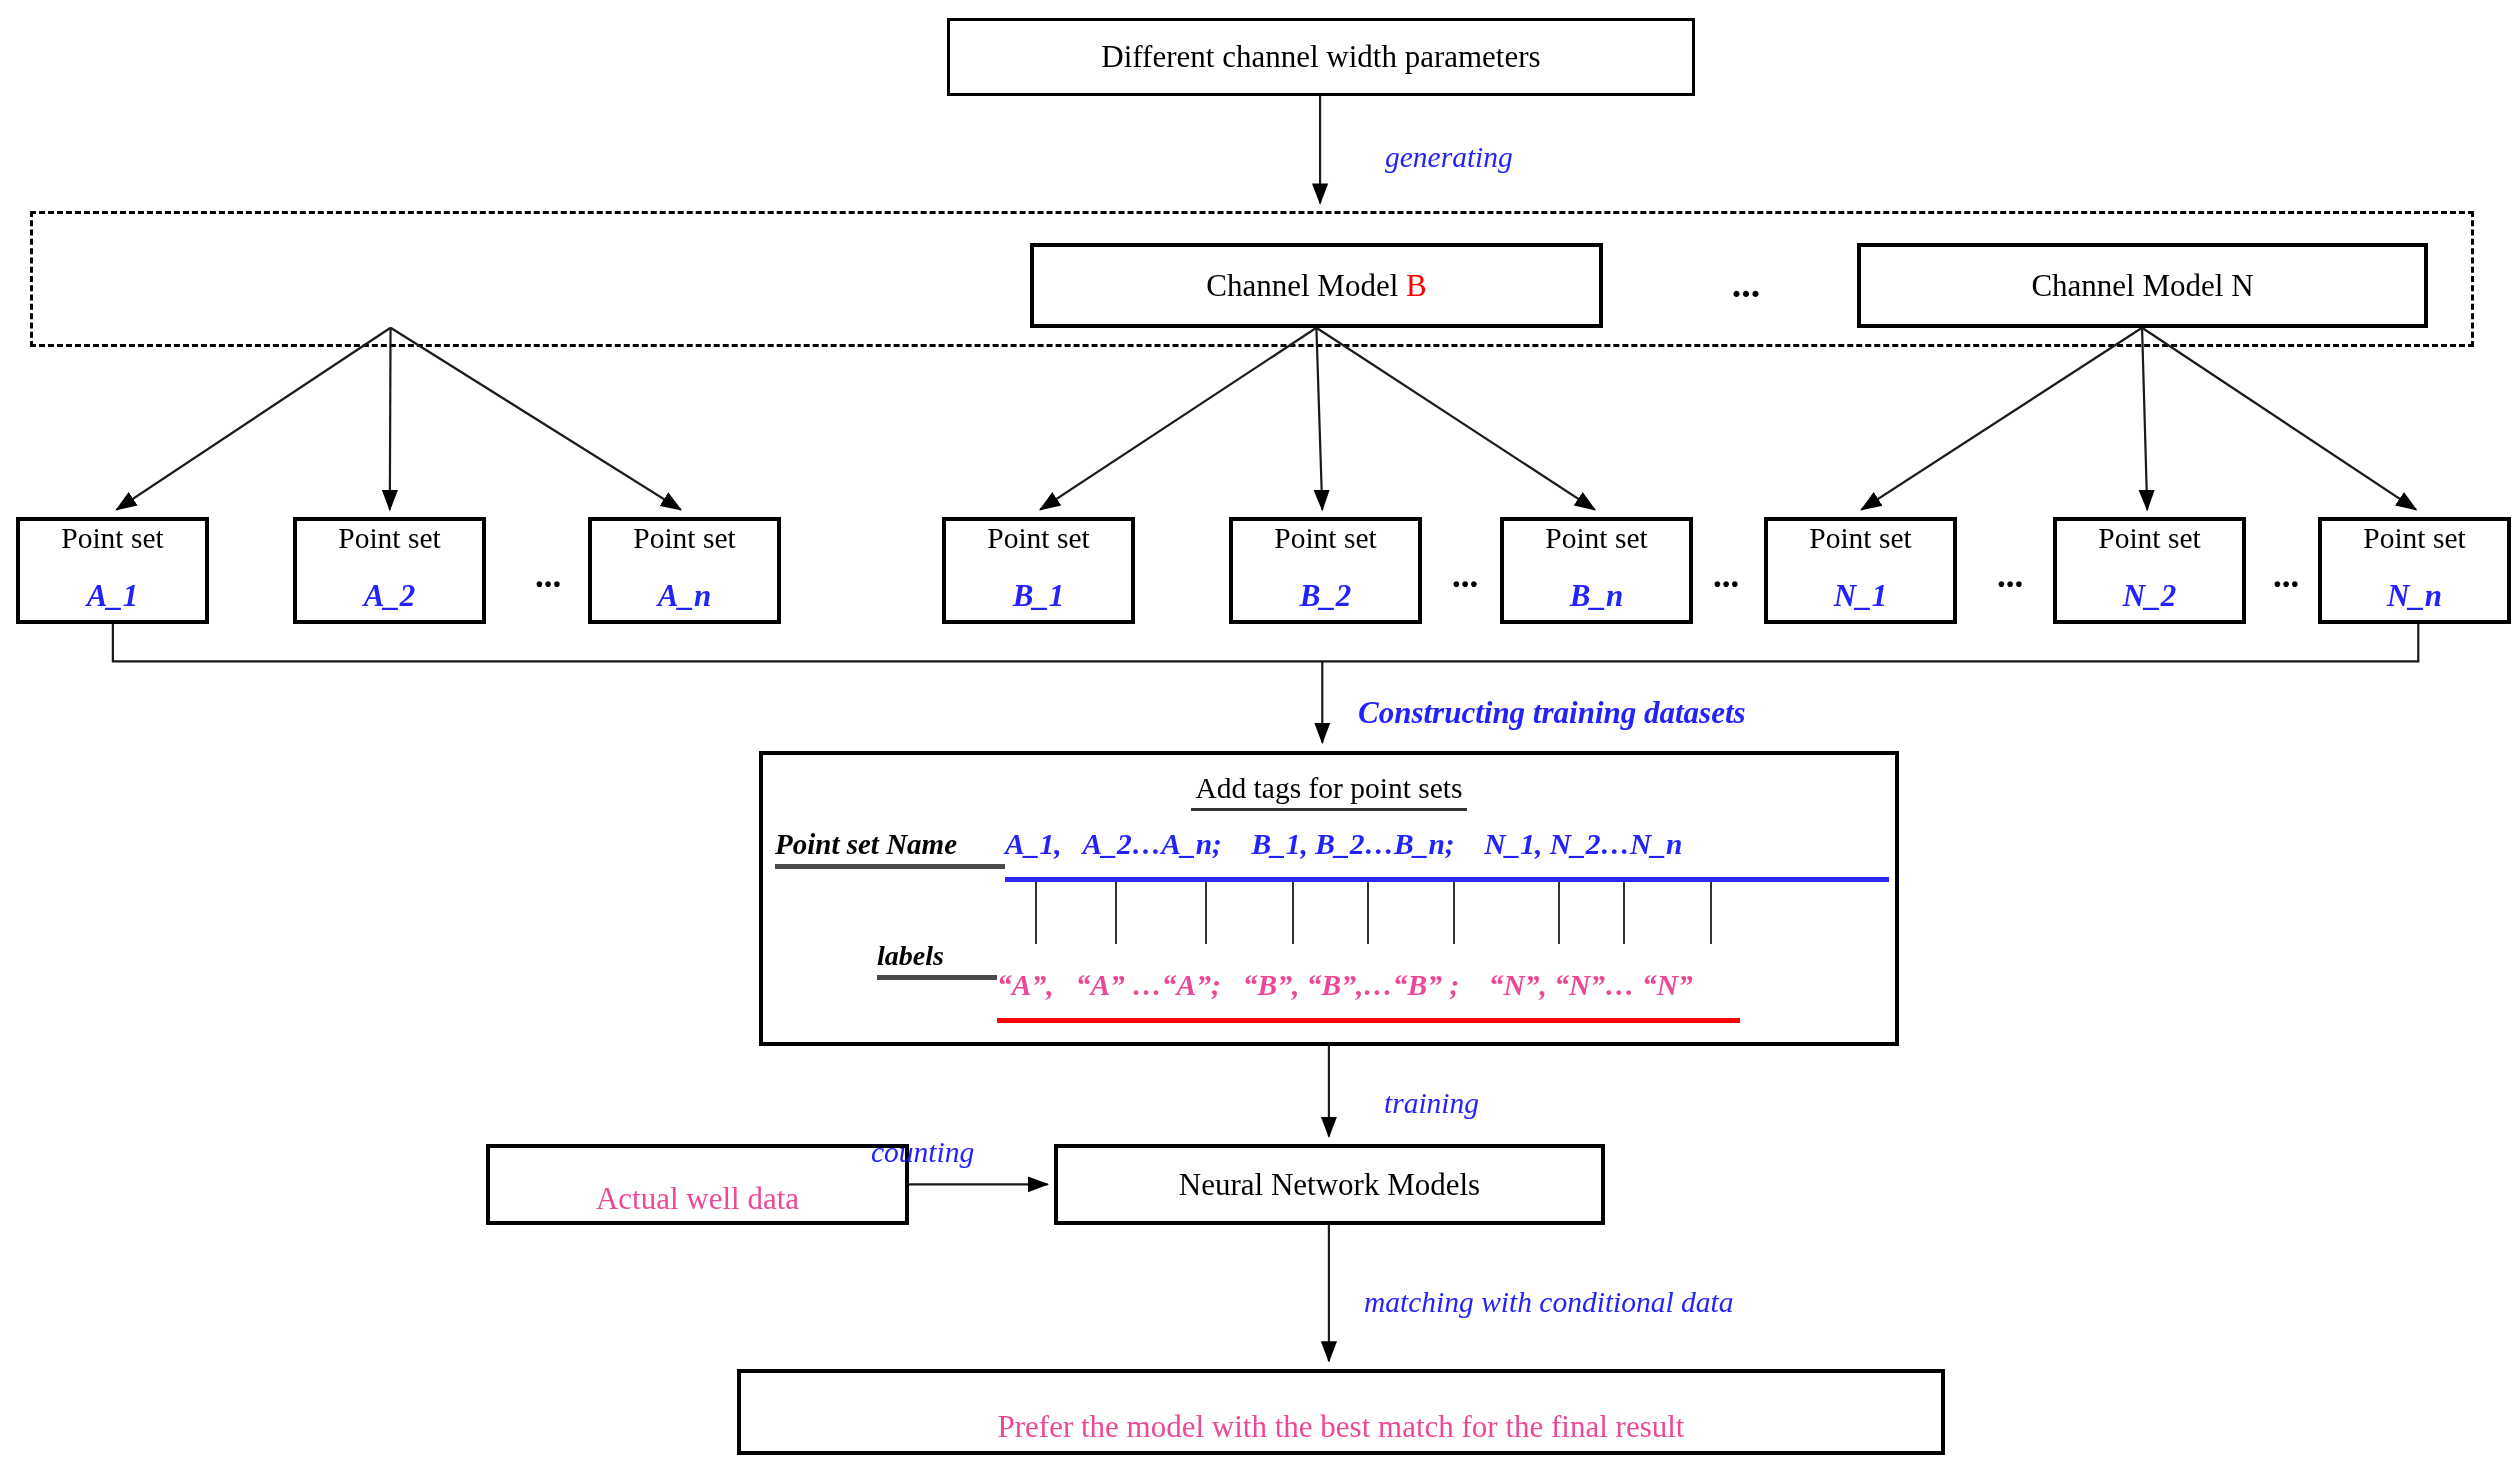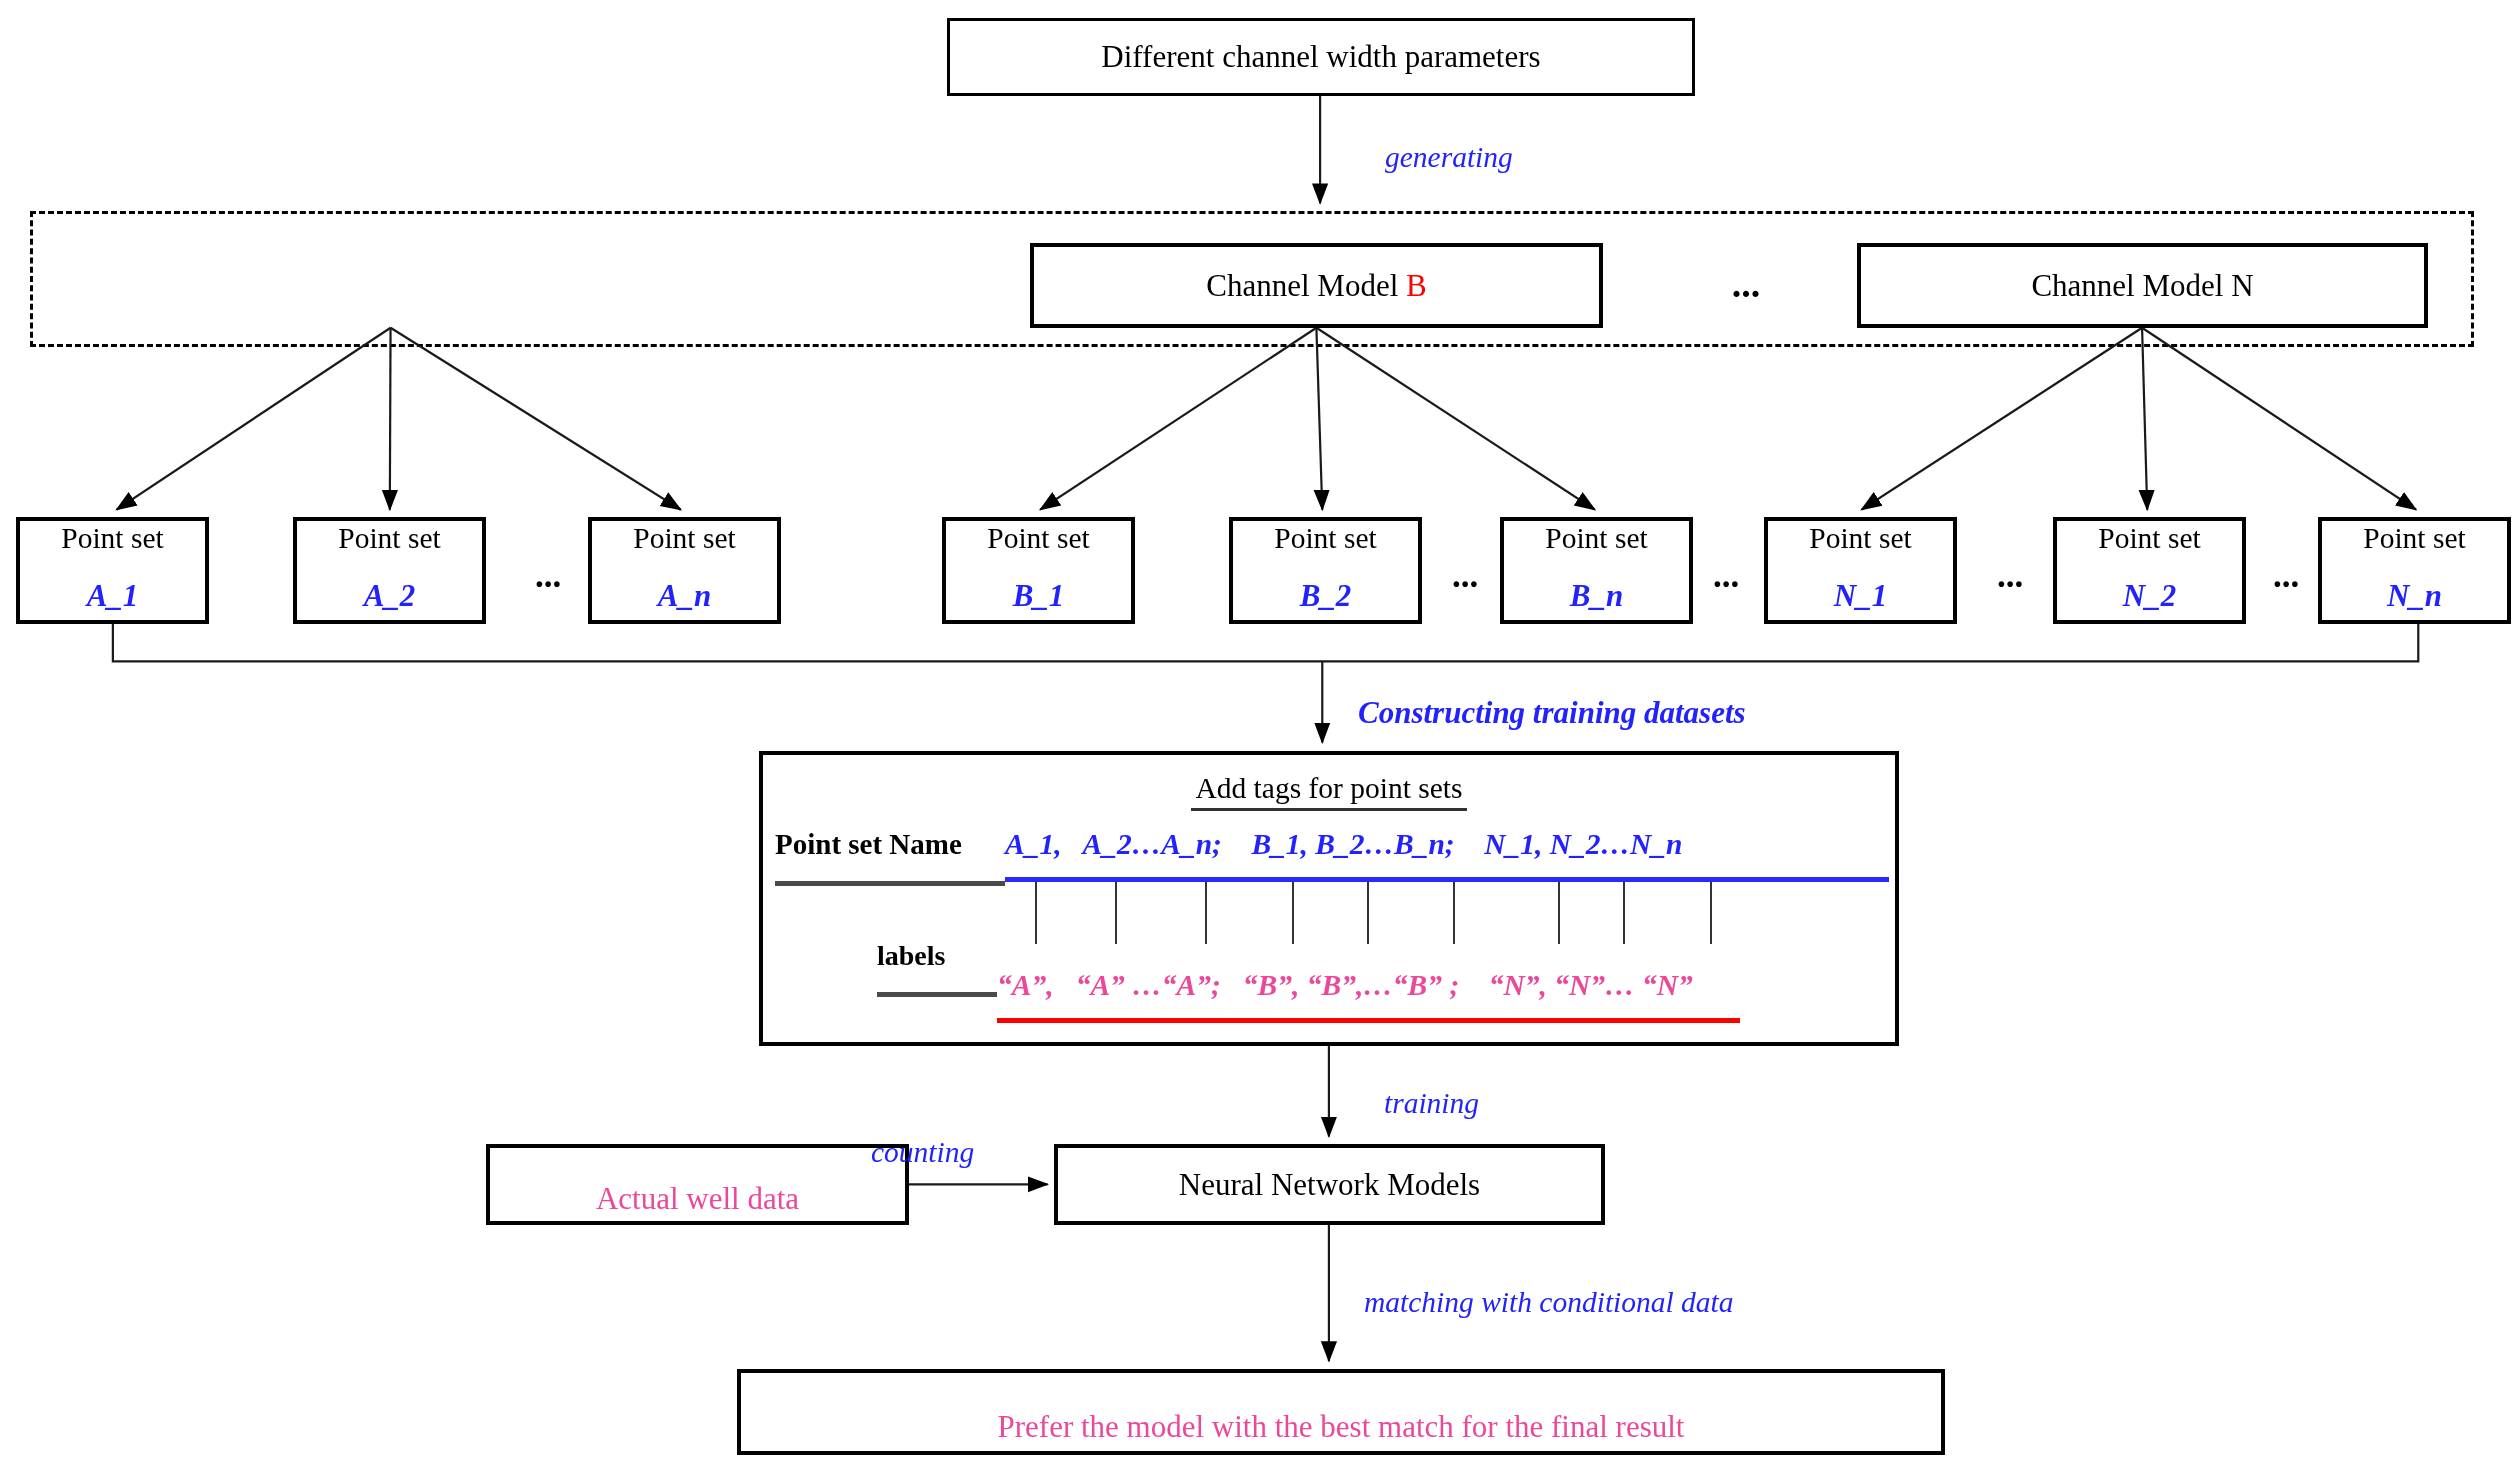--- a/index.html
+++ b/index.html
@@ -12,22 +12,22 @@
   .dashed-box{position:absolute;border:3.7px dashed #000;box-sizing:border-box;z-index:0;background:transparent;}
   .pointset{flex-direction:column;row-gap:23px;padding-bottom:4.4px;}
   .pointset .ps-title{font-size:29.5px;}
   .pointset .ps-name{font-size:31px;font-weight:700;font-style:italic;}
   .dots{position:absolute;font-weight:700;font-size:35px;text-align:center;z-index:2;line-height:1;}
   .edge-label{position:absolute;font-style:italic;font-size:29.5px;z-index:3;white-space:nowrap;}
   .edge-label.bold{font-weight:700;font-size:31px;}
   .bigbox{position:absolute;background:#fff;border:4.4px solid #000;box-sizing:border-box;z-index:2;}
   .tag-title-wrap{position:absolute;text-align:center;z-index:3;}
   .tag-title{display:inline-block;font-size:29.5px;border-bottom:3.7px solid #333;padding:0 4.4px 2.9px 4.4px;}
-  .row-label{position:absolute;font-weight:700;border-bottom:5.2px solid #4a4a4a;
-             padding-bottom:20px;box-sizing:border-box;z-index:3;white-space:pre;}
+  .row-label{position:absolute;font-weight:700;font-style:italic;border-bottom:5.2px solid #4a4a4a;
+             padding-bottom:3px;box-sizing:border-box;z-index:3;white-space:pre;}
   .row-text{position:absolute;font-weight:700;font-style:italic;padding-bottom:16px;
             box-sizing:border-box;z-index:3;white-space:pre;}
   .tick{position:absolute;width:2.2px;height:62px;top:882px;background:#333;z-index:3;}
   .red-text{color:#ec4899;margin-top:29px;}
   .blue-text{color:#2222ff;}
 </style>
 </head>
 <body>
 
 <div class="canvas">

